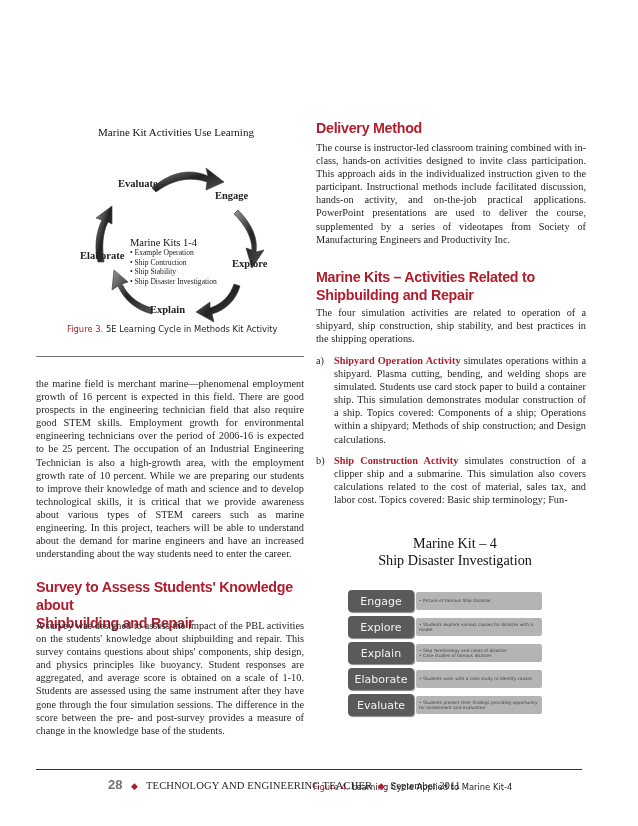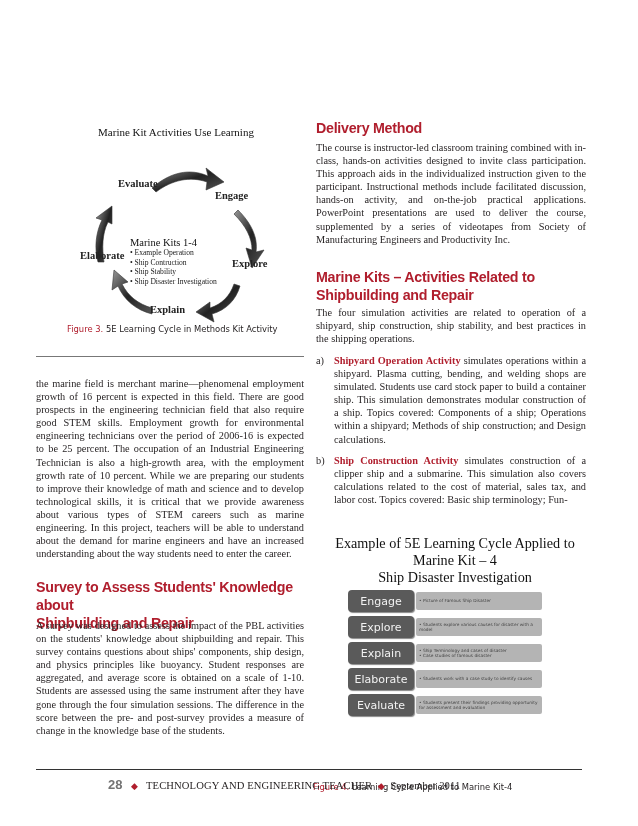--- a/index.html
+++ b/index.html
@@ -119,21 +119,20 @@
 
 <div class="list-item body-text" style="left:316px;top:454px;width:270px;height:60px;">
   <span class="list-mark">b)</span>
   <div class="list-body" style="width:252px;">
     <span class="red">Ship Construction Activity</span><span> simulates construction of a clipper ship and a submarine. This simulation also covers calculations related to the cost of material, sales tax, and labor cost. Topics covered: Basic ship terminology; Fun-</span>
   </div>
 </div>
 
 <div class="abs" style="left:330px;top:535px;width:250px;height:200px;">
   <div class="fig4-title abs" style="left:0;top:0;width:250px;">
-    <div>Example of 5E Learning Cycle Applied to</div>
     <div>Marine Kit – 4</div>
     <div>Ship Disaster Investigation</div>
   </div>
 
   <div class="abs" style="left:18px;top:55px;width:200px;height:130px;">
     <div class="f4row" style="top:0;">
       <div class="f4stage">Engage</div>
       <div class="f4desc">
           <span>Picture of Famous Ship Disaster</span>
         </div>

